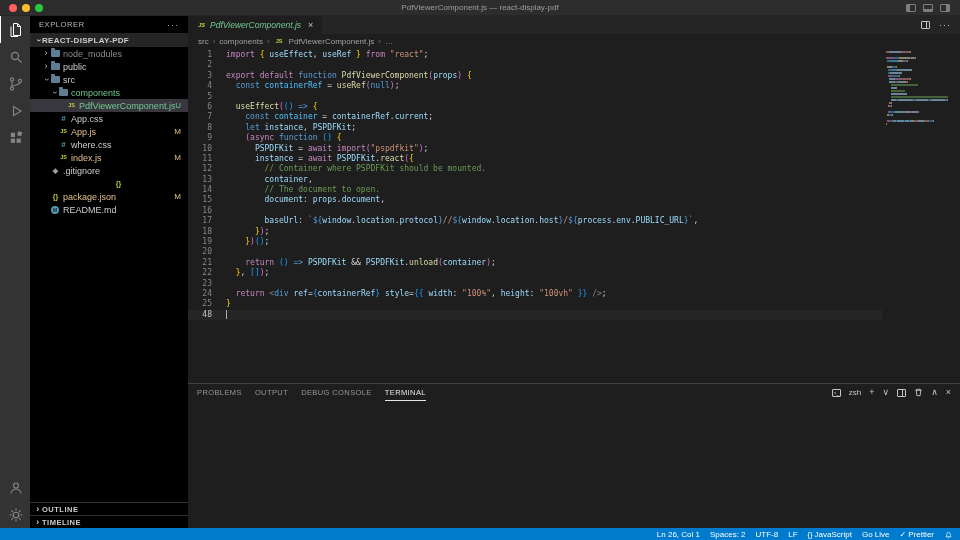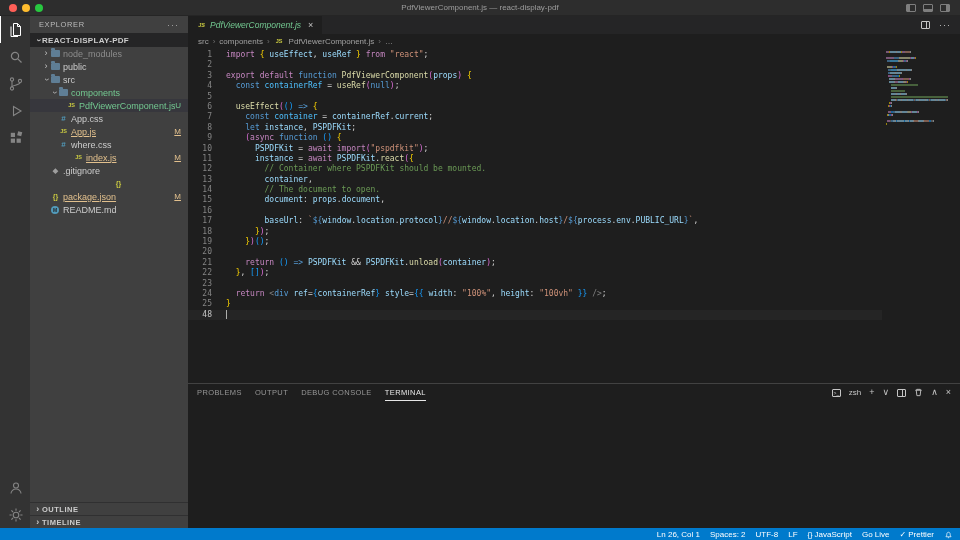--- a/index.html
+++ b/index.html
@@ -22,40 +22,40 @@
   .main{display:flex;height:512px;}
 
   
   .activitybar{width:30px;background:#333333;display:flex;flex-direction:column;align-items:center;flex:none;}
   .ab-item{width:30px;height:27px;display:flex;align-items:center;justify-content:center;color:#858585;border-left:1px solid transparent;}
   .ab-item.active{color:#ffffff;border-left:1px solid #ffffff;}
   .ab-item svg{width:16px;height:16px;}
   .ab-spacer{flex:1;}
 
   
-  .sidebar{width:158px;background:#404040;display:flex;flex-direction:column;color:#cccccc;flex:none;overflow:hidden;}
+  .sidebar{width:158px;background:#000000;display:flex;flex-direction:column;color:#cccccc;flex:none;overflow:hidden;}
   .sidebar-title{height:17px;display:flex;align-items:center;justify-content:space-between;padding:0 9px;font-size:7.5px;letter-spacing:.6px;color:#bbbbbb;}
   .sidebar-title .more{color:#aaaaaa;font-size:9px;letter-spacing:1px;}
   .project-header{height:14px;display:flex;align-items:center;font-weight:bold;font-size:8px;letter-spacing:.3px;padding-left:4px;background:#252526;}
   .tree{flex:none;}
   .tree-row{height:13px;display:flex;align-items:center;font-size:9px;cursor:default;}
   .tree-row.selected{background:#37373d;}
   .chev{display:inline-block;width:8px;flex:none;color:#c5c5c5;font-size:9px;line-height:9px;text-align:center;}
   .chev.rot{transform:rotate(90deg);}
   .ticon{width:11px;flex:none;text-align:center;font-size:5.5px;font-weight:bold;line-height:9px;}
   .t-js{color:#cbcb41;}
   .t-css{color:#519aba;font-size:8px;}
   .t-json{color:#cbcb41;font-size:7px;}
   .t-md{background:#519aba;color:#252526;border-radius:50%;width:8px;height:8px;line-height:8px;font-size:5px;margin:0 2px 0 1px;}
   .t-git{color:#9e9e9e;font-size:7px;}
   .t-folder{width:9px;height:7px;background:#5f7e95;border-radius:1px;position:relative;margin:0 1px;}
   .t-folder::before{content:"";position:absolute;top:-2px;left:0;width:4px;height:2px;background:#5f7e95;border-radius:1px 1px 0 0;}
   .tlabel{flex:1;white-space:nowrap;overflow:hidden;padding-left:2px;}
   .badge{margin-right:7px;font-size:8px;flex:none;}
-  .git-modified{color:#e2c08d;text-decoration:underline;}
+  .git-modified{color:#e2c08d;}
   .git-untracked{color:#73c991;}
   .dim{color:#8c8c8c;}
   .sidebar-bottom{margin-top:auto;}
   .section-row{height:13px;display:flex;align-items:center;font-weight:bold;font-size:7.5px;letter-spacing:.5px;border-top:1px solid #303031;padding-left:4px;color:#cccccc;}
 
   
   .editor-col{flex:1;display:flex;flex-direction:column;background:#1e1e1e;min-width:0;}
   .tabbar{height:18px;background:#252526;display:flex;align-items:stretch;flex:none;}
   .tab{background:#1e1e1e;display:flex;align-items:center;gap:4px;padding:0 9px;font-size:8.5px;color:#73c991;font-style:italic;border-right:1px solid #252526;}
   .tab .ticon{width:9px;}
@@ -222,21 +222,21 @@
             <span class="chev"></span>
             <span class="ticon t-js">JS</span>
             <span class="tlabel git-modified">App.js</span>
             <span class="badge git-modified">M</span>
           </div>
           <div class="tree-row" style="padding-left: 20px;">
             <span class="chev"></span>
             <span class="ticon t-css">#</span>
             <span class="tlabel">where.css</span>
           </div>
-          <div class="tree-row" style="padding-left: 20px; margin-left: 15px;">
+          <div class="tree-row" style="padding-left: 20px;">
             <span class="chev"></span>
             <span class="ticon t-js">JS</span>
             <span class="tlabel git-modified">index.js</span>
             <span class="badge git-modified">M</span>
           </div>
           <div class="tree-row" style="padding-left: 12px;">
             <span class="chev"></span>
             <span class="ticon t-git">◆</span>
             <span class="tlabel">.gitignore</span>
           </div>

